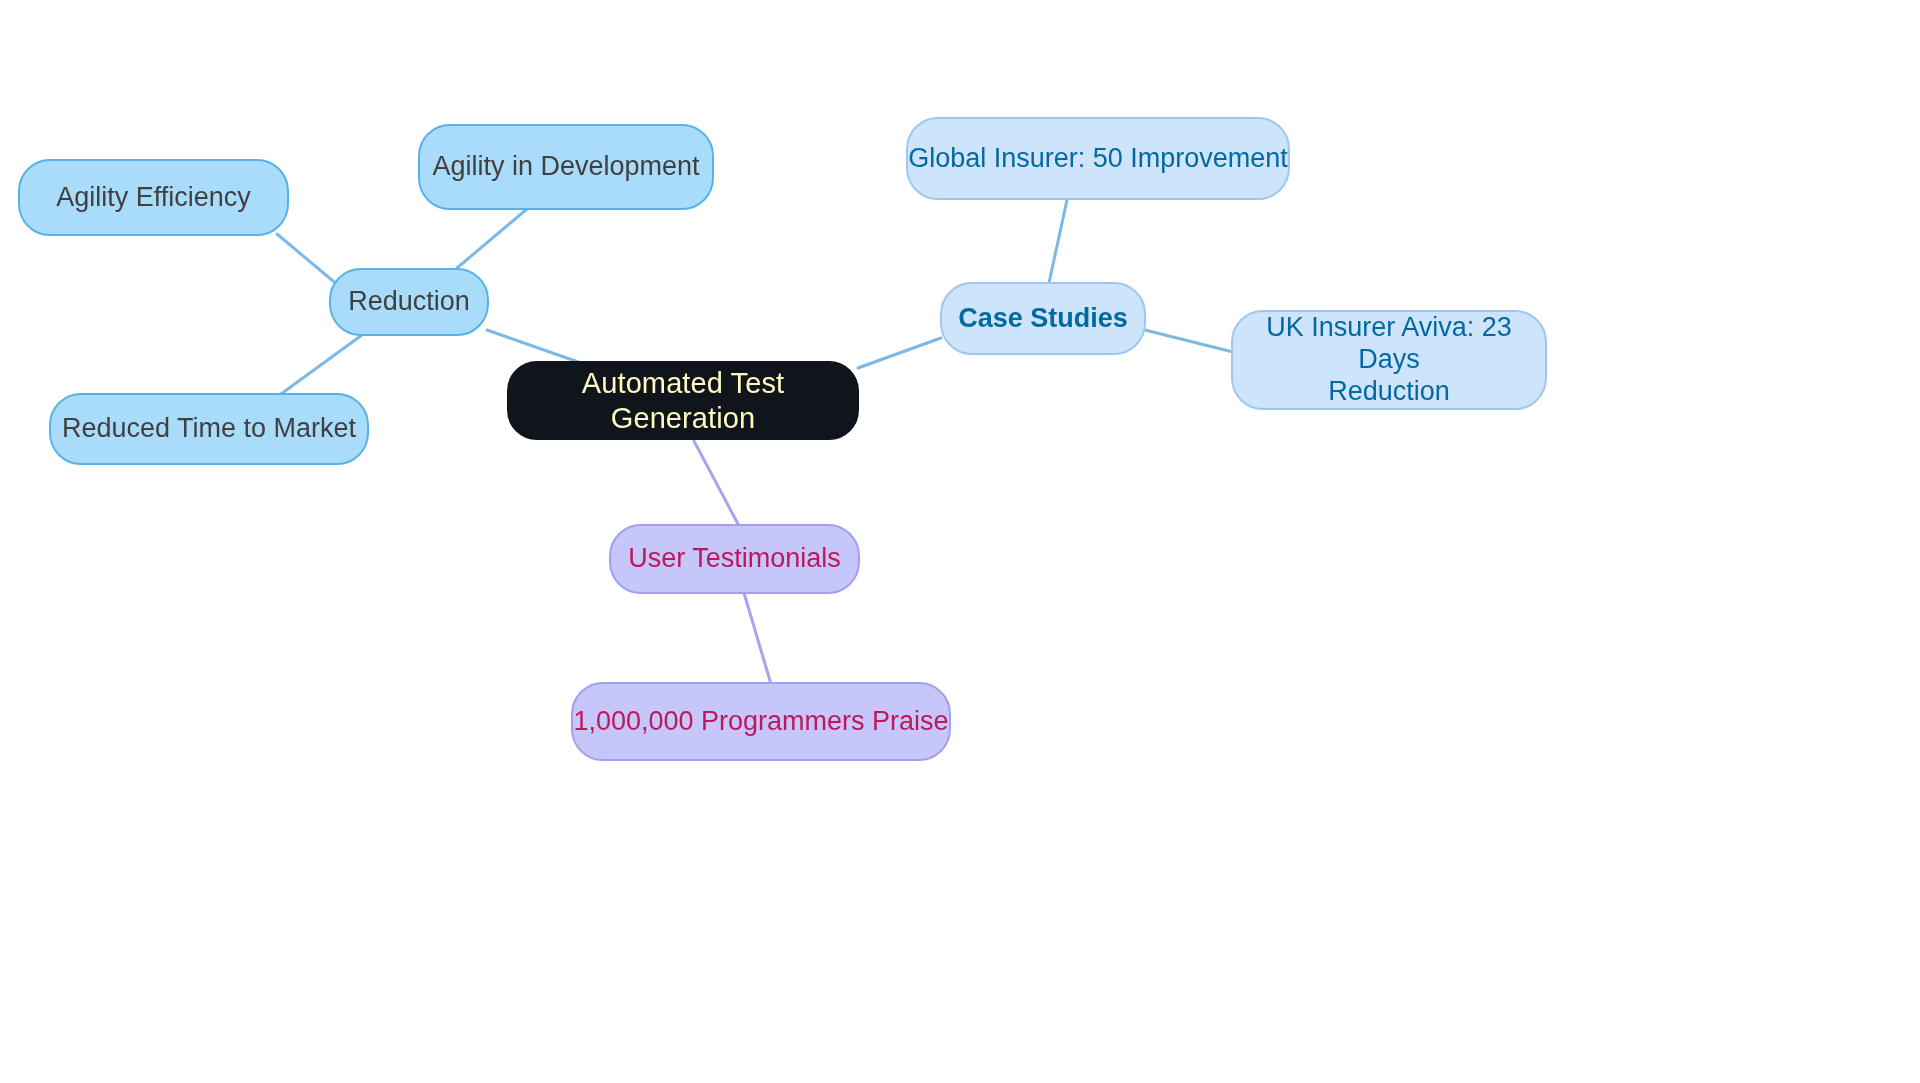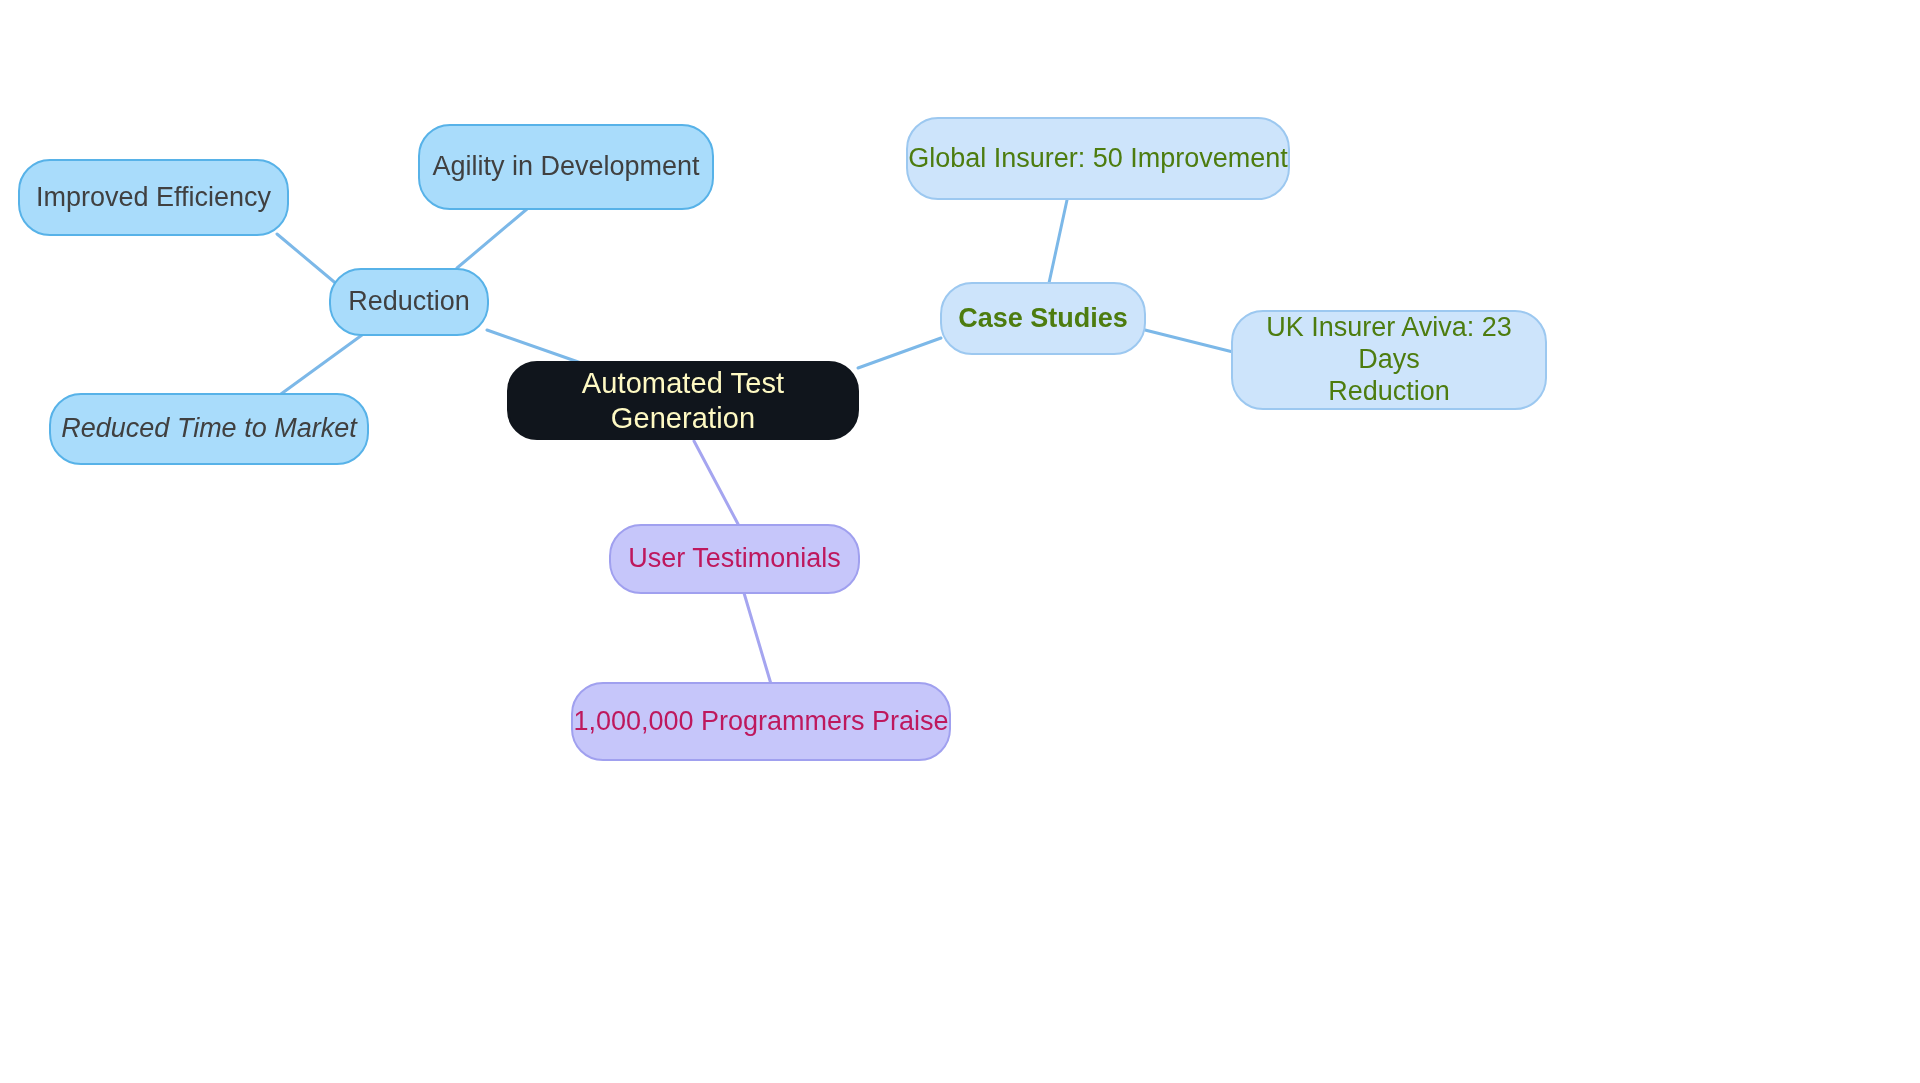--- a/index.html
+++ b/index.html
@@ -60,21 +60,21 @@
     border-color: #57b2e8;
     color: #404040;
     border-radius: 32px;
     font-size: 27px;
   }
 
   
   .node.blue-b {
     background: #cde4fb;
     border-color: #9cc8f0;
-    color: #4d7c0f;
+    color: #0369a1;
     border-radius: 32px;
     font-size: 27px;
   }
 
   
   .node.violet {
     background: #c6c6fa;
     border-color: #a0a0ef;
     color: #be185d;
     border-radius: 32px;
@@ -95,25 +95,25 @@
       <line x1="1049" y1="283" x2="1067" y2="200" stroke="#7cb8e8" stroke-width="3" stroke-linecap="round"></line>
       <line x1="1145" y1="330" x2="1233" y2="352" stroke="#7cb8e8" stroke-width="3" stroke-linecap="round"></line>
       <line x1="694" y1="441" x2="738" y2="524" stroke="#a5a5f0" stroke-width="3" stroke-linecap="round"></line>
       <line x1="744" y1="593" x2="771" y2="684" stroke="#a5a5f0" stroke-width="3" stroke-linecap="round"></line>
     </svg>
 
   <div class="node root" style="left: 507px; top: 361px; width: 352px; height: 79px;">Automated Test Generation</div>
 
   <div class="node blue-a" style="left: 329px; top: 268px; width: 160px; height: 68px;">Reduction</div>
 
-  <div class="node blue-a" style="left: 18px; top: 159px; width: 271px; height: 77px;">Improved Efficiency</div>
+  <div class="node blue-a" style="left: 18px; top: 159px; width: 271px; height: 77px;">Agility Efficiency</div>
 
   <div class="node blue-a" style="left: 418px; top: 124px; width: 296px; height: 86px;">Agility in Development</div>
 
-  <div class="node blue-a" style="left: 49px; top: 393px; width: 320px; height: 72px; font-style: italic;">Reduced Time to Market</div>
+  <div class="node blue-a" style="left: 49px; top: 393px; width: 320px; height: 72px;">Reduced Time to Market</div>
 
   <div class="node blue-b" style="left: 940px; top: 282px; width: 206px; height: 73px; font-weight: bold;">Case Studies</div>
 
   <div class="node blue-b" style="left: 906px; top: 117px; width: 384px; height: 83px;">Global Insurer: 50 Improvement</div>
 
   <div class="node blue-b" style="left: 1231px; top: 310px; width: 316px; height: 100px;">UK Insurer Aviva: 23 Days
 Reduction</div>
 
   <div class="node violet" style="left: 609px; top: 524px; width: 251px; height: 70px;">User Testimonials</div>
 

